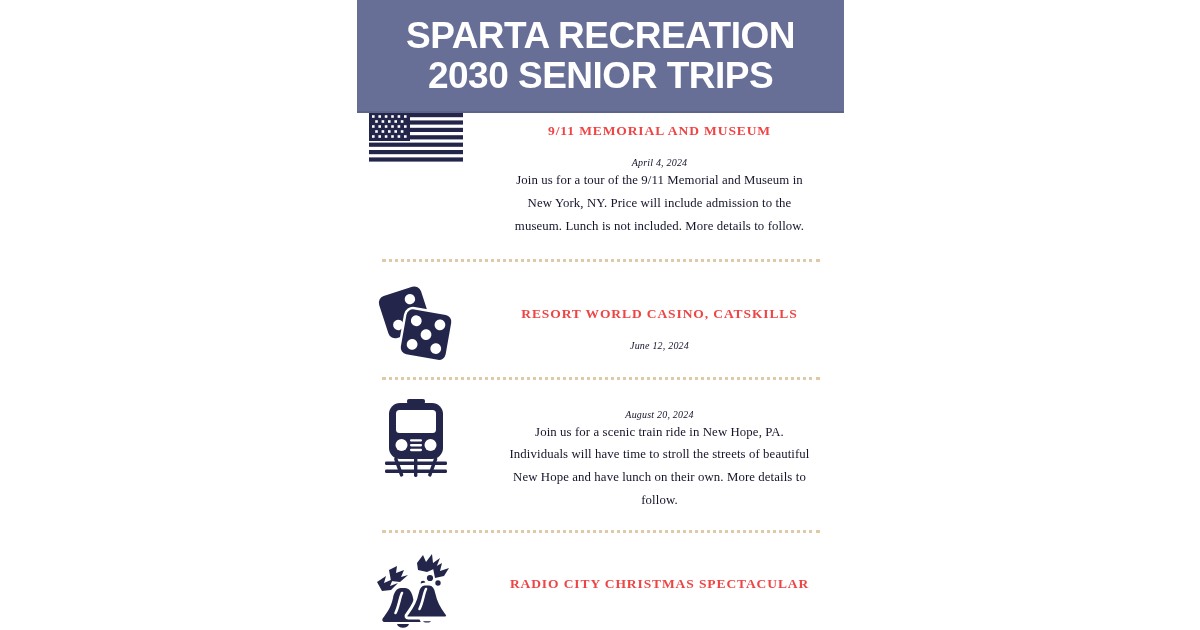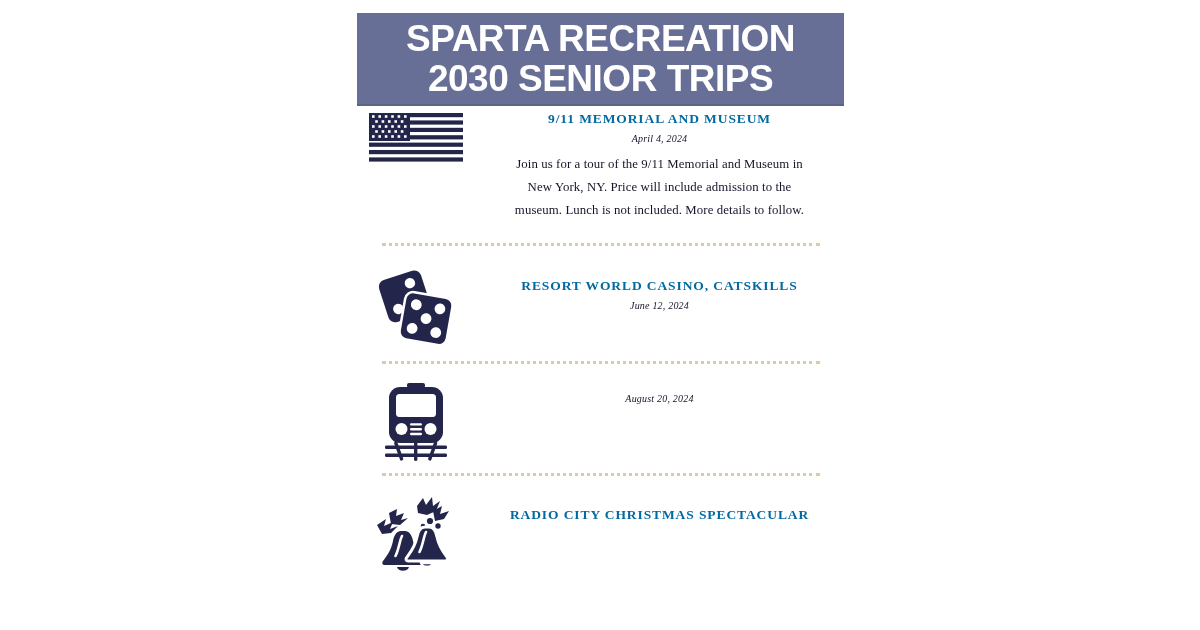--- a/index.html
+++ b/index.html
@@ -19,23 +19,23 @@
     position: relative;
     width: 1200px;
     height: 630px;
     background: #ffffff;
   }
 
   
   .banner {
     position: absolute;
     left: 357px;
-    top: 13px;
+    top: 0;
     width: 487px;
-    height: 93px;
+    height: 113px;
     background: #676f96;
     box-sizing: border-box;
     display: flex;
     flex-direction: column;
     align-items: center;
     justify-content: center;
     border-bottom: 2px solid #5c6489;
   }
   .banner-line {
     font-family: "Liberation Sans", "DejaVu Sans", sans-serif;
@@ -77,39 +77,39 @@
     flex: 1 1 auto;
     text-align: center;
     padding: 14px 0 6px 0;
     box-sizing: border-box;
   }
   .trip-title {
     font-family: "Liberation Serif", "DejaVu Serif", serif;
     font-weight: bold;
     font-size: 13.5px;
     letter-spacing: 0.9px;
-    color: #0369a1;
+    color: #ef4444;
     line-height: 1.35;
-    margin: 4px;
+    margin: 16px;
   }
   .trip-date {
     font-family: "Liberation Serif", "DejaVu Serif", serif;
     font-style: italic;
     font-size: 10px;
     letter-spacing: 0.2px;
     color: #13132b;
     margin: 2px 0 0 0;
     line-height: 1.3;
   }
   .trip-desc {
     font-family: "Liberation Serif", "DejaVu Serif", serif;
     font-size: 12.8px;
     line-height: 1.78;
     color: #14142a;
-    margin: 8px auto 0 auto;
+    margin: 0 auto 0 auto;
     max-width: 306px;
     letter-spacing: 0.1px;
   }
 
   .divider {
     width: 438px;
     margin: 0 auto;
     height: 3px;
     border-top: 3px dotted #cbab72;
     opacity: 0.62;
@@ -257,20 +257,21 @@
 
           <g fill="#ffffff">
             <rect x="27" y="42.2" width="12" height="2.4" rx="1.1"></rect>
             <rect x="27" y="47" width="12" height="2.4" rx="1.1"></rect>
             <rect x="27" y="51.8" width="12" height="2.4" rx="1.1"></rect>
           </g>
         </svg>
       </div>
       <div class="trip-body">
         <div class="trip-date">August 20, 2024</div>
+        <div class="trip-desc">Join us for a scenic train ride in New Hope, PA. Individuals will have time to stroll the streets of beautiful New Hope and have lunch on their own. More details to follow.</div>
       </div>
     </div>
 
     <div class="gap-3"></div>
     <div class="divider"></div>
 
     <div class="trip t4">
       <div class="trip-icon">
         <svg width="86" height="80" viewBox="0 0 86 80" aria-hidden="true">
           <g fill="#23264a">

